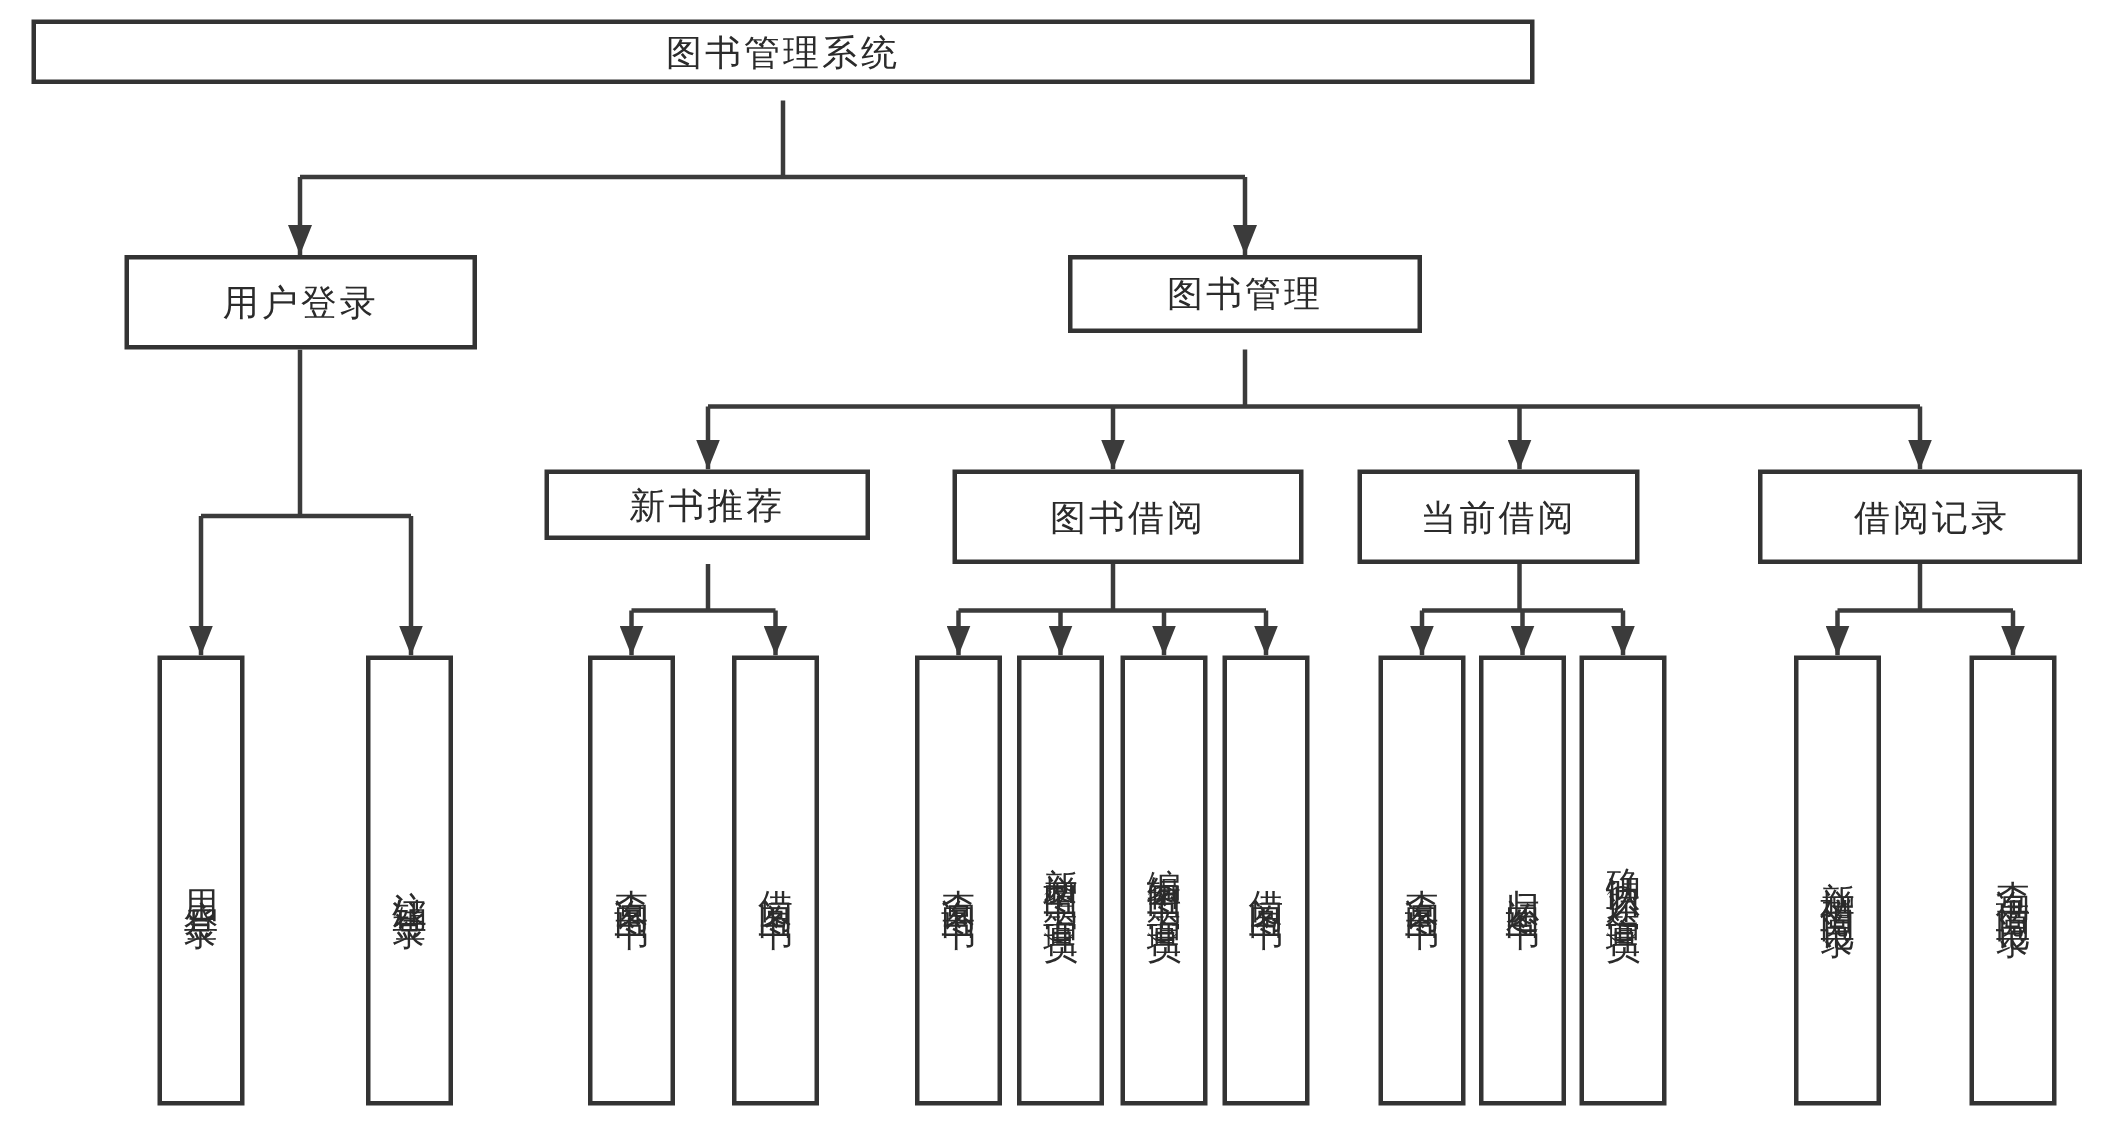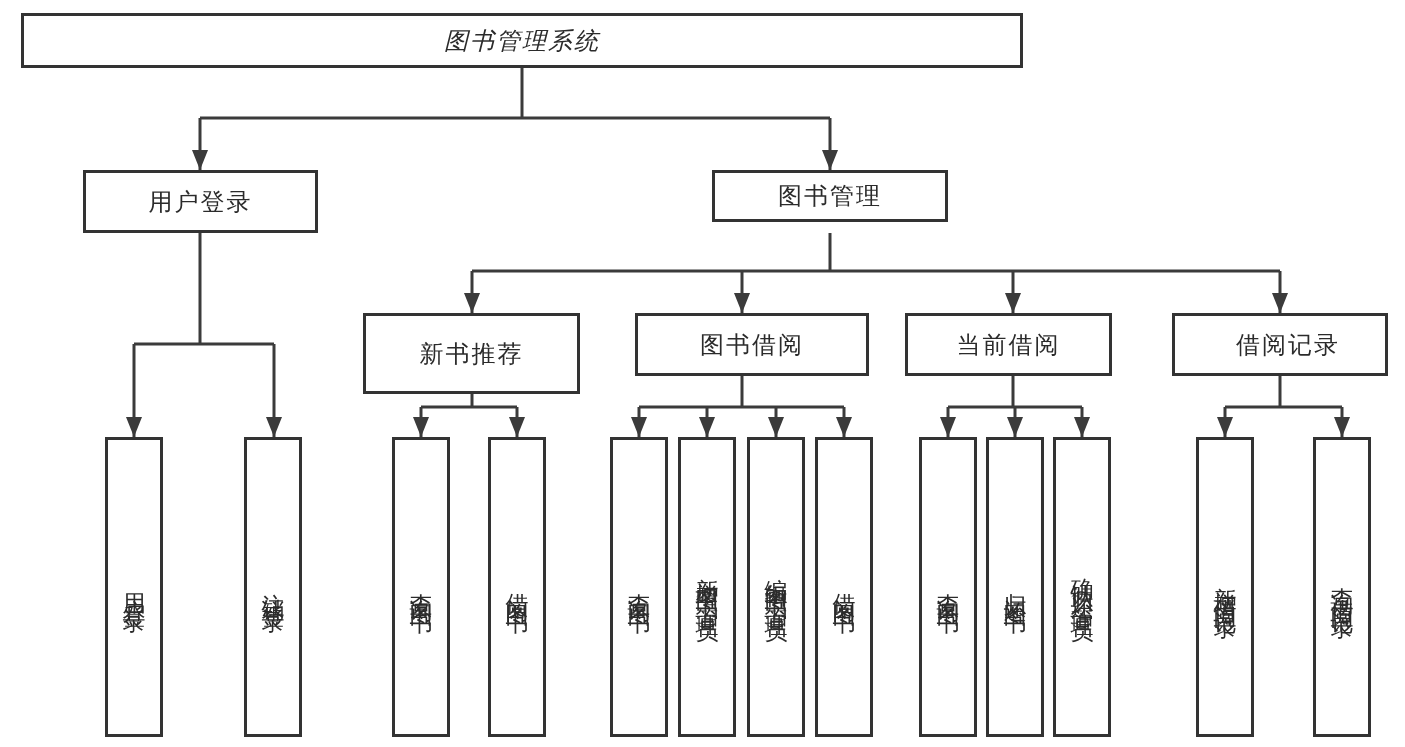--- a/index.html
+++ b/index.html
@@ -44,26 +44,26 @@
     height: 300px;
     font-size: 23px;
   }
   .node.leaf .vtext {
     writing-mode: vertical-rl;
     text-orientation: mixed;
     letter-spacing: 6px;
     line-height: 1;
   }
   
-  #n-root            { left: 21px;   top: 13px;  width: 1002px; height: 55px; font-style: italic; }
+  #n-root            { left: 21px;   top: 13px;  width: 1002px; height: 43px; }
   #n-user-login      { left: 83px;   top: 170px; width: 235px;  height: 63px; }
   #n-book-mgmt       { left: 712px;  top: 170px; width: 236px;  height: 52px; }
-  #n-new-book        { left: 363px;  top: 313px; width: 217px;  height: 81px; }
+  #n-new-book        { left: 363px;  top: 313px; width: 217px;  height: 47px; }
   #n-book-borrow     { left: 635px;  top: 313px; width: 234px;  height: 63px; }
-  #n-current-borrow  { left: 905px;  top: 313px; width: 207px;  height: 63px; }
+  #n-current-borrow  { left: 905px;  top: 313px; width: 188px;  height: 63px; }
   #n-borrow-records  { left: 1172px; top: 313px; width: 216px;  height: 63px; padding-left: 16px; }
   
   #lf-1  { left: 105px;  }
   #lf-2  { left: 244px;  }
   #lf-3  { left: 392px;  }
   #lf-4  { left: 488px;  }
   #lf-5  { left: 610px;  }
   #lf-6  { left: 678px;  }
   #lf-7  { left: 747px;  }
   #lf-8  { left: 815px;  }

